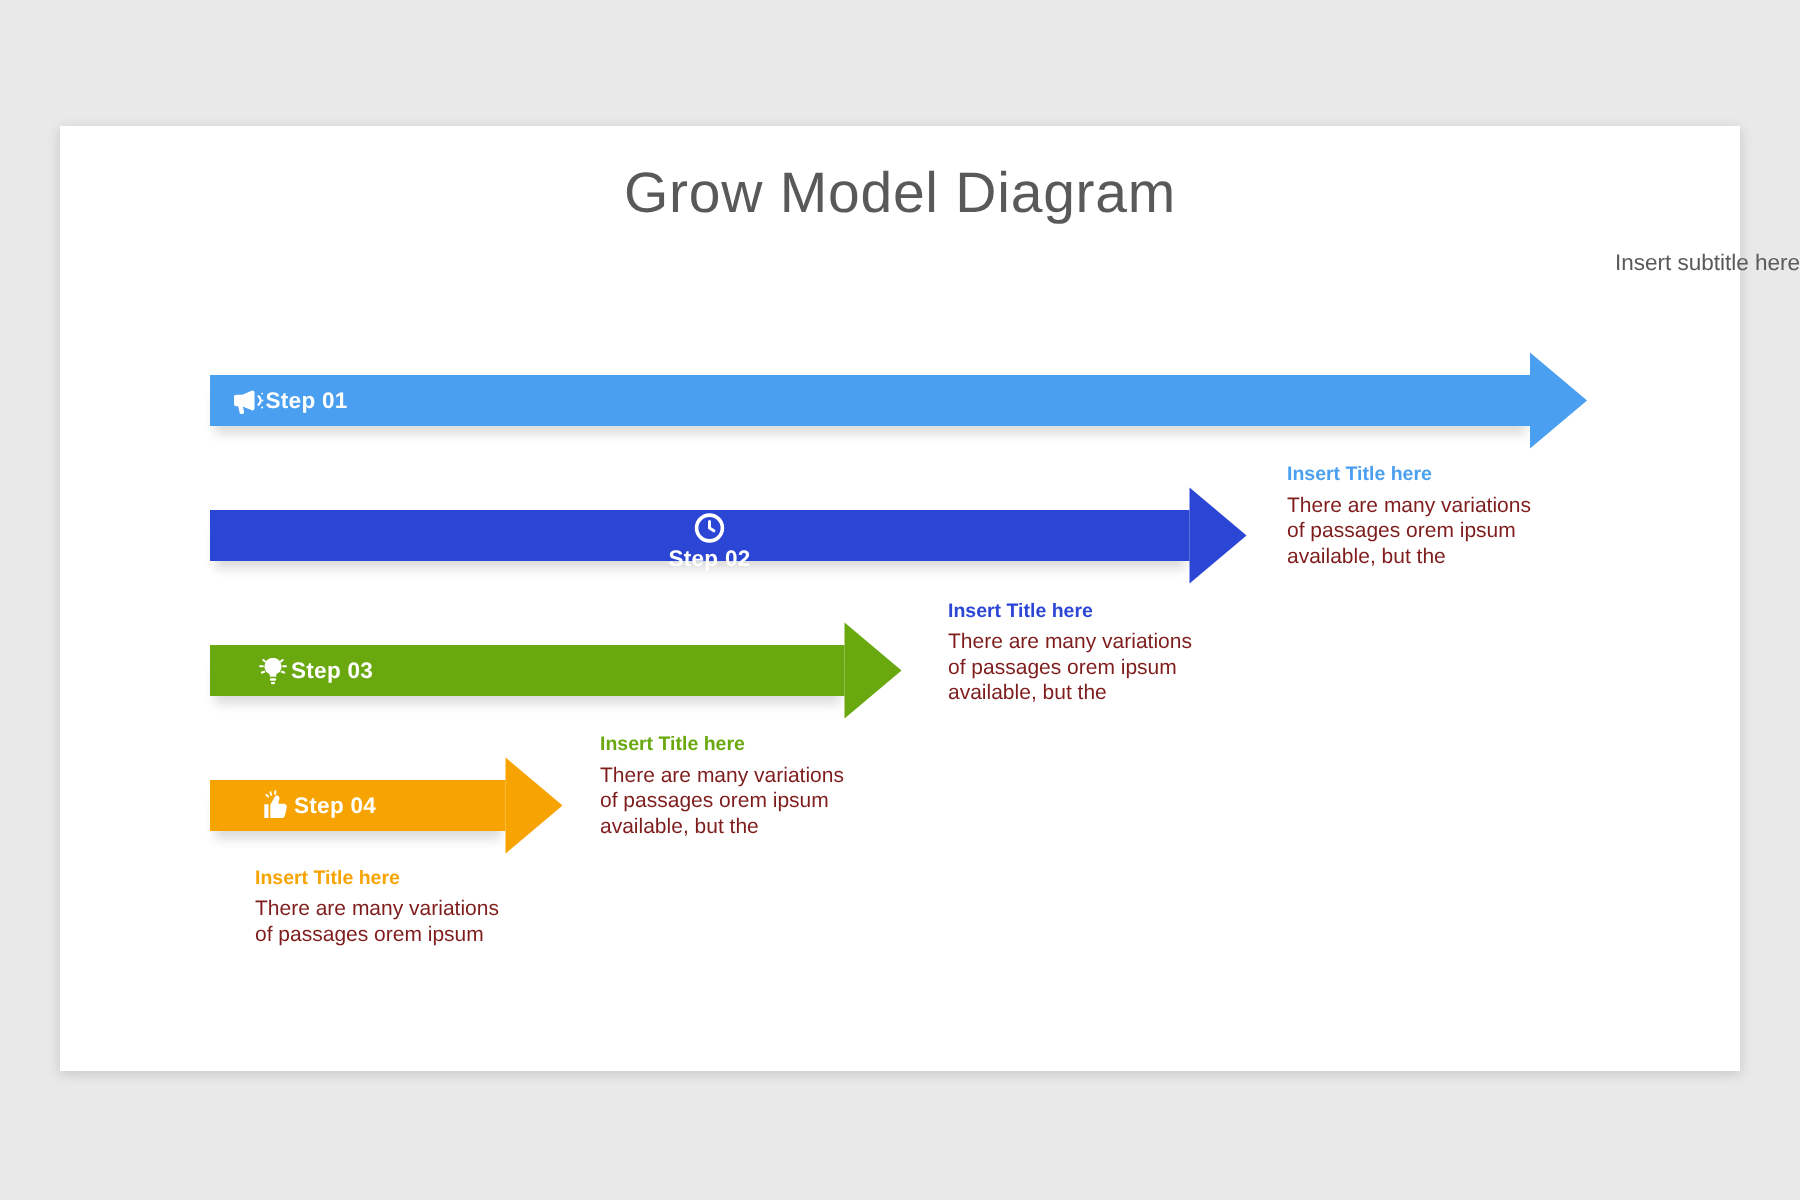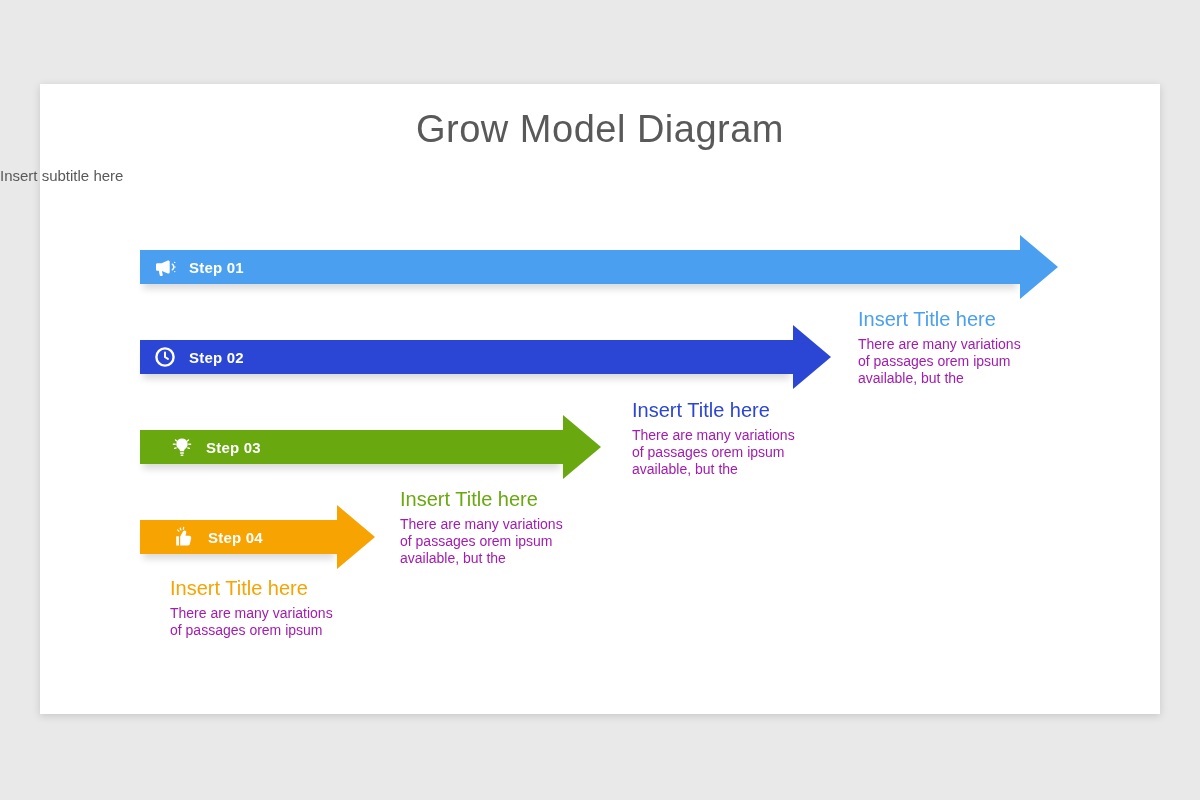--- a/index.html
+++ b/index.html
@@ -16,54 +16,54 @@
     background:#ffffff;
     box-shadow:0 2px 8px rgba(0,0,0,0.15);
   }
   .main-title {
     position:absolute; left:0; top:108px; width:1200px;
     text-align:center; font-size:38px; font-weight:400; color:#595959;
     letter-spacing:0.5px;
   }
   .sub-title {
     position:absolute; left:0; top:167px; width:1200px;
-    text-align:left; font-size:15px; font-weight:400; color:#595959;
+    text-align:right; font-size:15px; font-weight:400; color:#595959;
   }
   .bar {
     position:absolute; height:34px;
     display:flex; align-items:center;
-    padding-left:13px; gap:12px;
+    padding-left:13px; 
     box-shadow:0 8px 7px -3px rgba(0,0,0,0.14);
   }
   .bar .icon { width:24px; height:24px; display:block; flex:0 0 auto; }
   .bar .step-label {
     color:#ffffff; font-size:15px; font-weight:700; letter-spacing:0.2px;
   }
   .tri {
     position:absolute; width:0; height:0;
     border-top:32px solid transparent;
     border-bottom:32px solid transparent;
     border-left:38px solid #000;
   }
   .bar1 { left:140px; top:250px; width:880px; }
   .tri1 { left:1020px; top:235px; }
-  .bar2 { left:140px; top:340px; width:653px; }
+  .bar2 { left:140px; top:340px; width:653px;flex-direction:column; }
   .tri2 { left:793px;  top:325px; }
   .bar3 { left:140px; top:430px; width:423px; }
   .tri3 { left:563px;  top:415px; }
   .bar4 { left:140px; top:520px; width:197px;padding-left:32px; }
   .tri4 { left:337px;  top:505px; }
   .text-block { position:absolute; width:200px; }
   .tb1 { left:858px; top:308px; }
   .tb2 { left:632px; top:399px; }
   .tb3 { left:400px; top:488px; }
   .tb4 { left:170px; top:577px; }
-  .text-block .tb-title { font-size:20px; font-weight:400; margin-bottom:5px; }
+  .text-block .tb-title { font-size:13px; font-weight:700; margin-bottom:5px; }
   .text-block .tb-body {
-    font-size:14px; color:#a21caf; line-height:1.22; white-space:pre-line;
+    font-size:14px; color:#7f1d1d; line-height:1.22; white-space:pre-line;
   }
 </style>
 </head>
 <body>
 
 <div class="page">
   <div class="slide-card"></div>
 
   <h1 class="main-title">Grow Model Diagram</h1>
   <div class="sub-title">Insert subtitle here</div>

